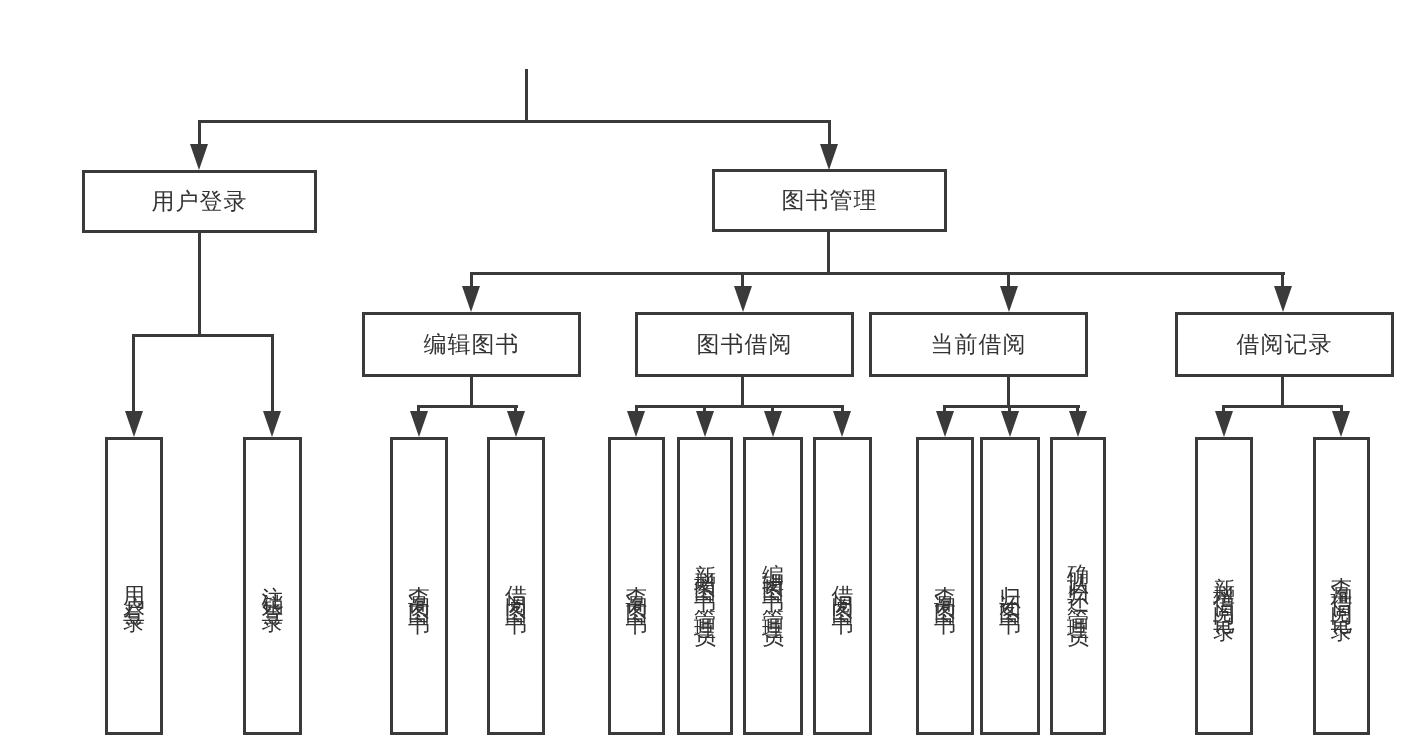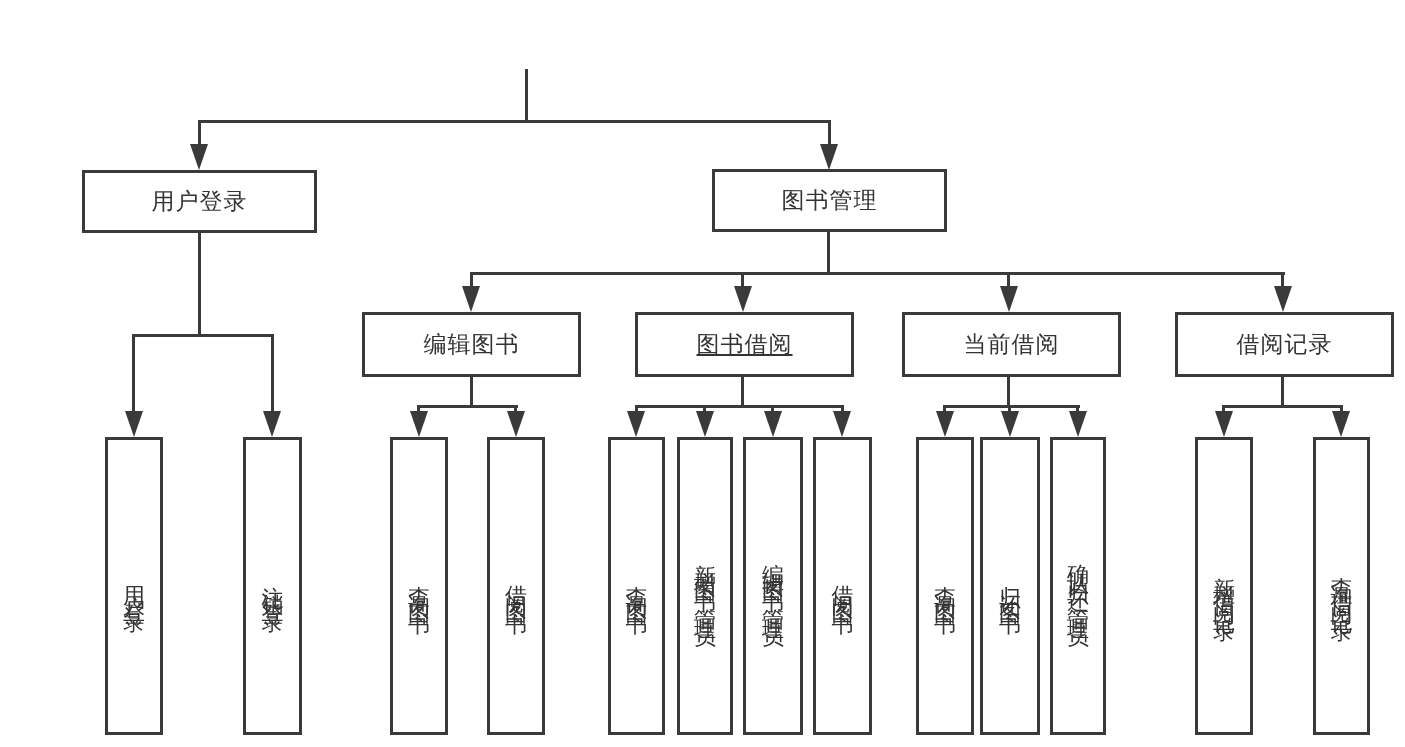--- a/index.html
+++ b/index.html
@@ -92,22 +92,22 @@
   <div class="vl" style="left:470px;top:272px;height:18px;"></div>
   <div class="ah" style="left:462px;top:286px;"></div>
   <div class="vl" style="left:741px;top:272px;height:18px;"></div>
   <div class="ah" style="left:734px;top:286px;"></div>
   <div class="vl" style="left:1007px;top:272px;height:18px;"></div>
   <div class="ah" style="left:1000px;top:286px;"></div>
   <div class="vl" style="left:1281px;top:272px;height:18px;"></div>
   <div class="ah" style="left:1274px;top:286px;"></div>
 
   <div class="hbox" style="left:362px;top:312px;width:219px;height:65px;">编辑图书</div>
-  <div class="hbox" style="left:635px;top:312px;width:219px;height:65px;text-decoration:underline;">图书借阅</div>
-  <div class="hbox" style="left:902px;top:312px;width:219px;height:65px;">当前借阅</div>
+  <div class="hbox" style="left:635px;top:312px;width:219px;height:65px;">图书借阅</div>
+  <div class="hbox" style="left:869px;top:312px;width:219px;height:65px;">当前借阅</div>
   <div class="hbox" style="left:1175px;top:312px;width:219px;height:65px;">借阅记录</div>
 
   <div class="vl" style="left:470px;top:377px;height:31px;"></div>
   <div class="hl" style="left:417px;top:405px;width:101px;"></div>
   <div class="vl" style="left:417px;top:405px;height:10px;"></div>
   <div class="ah" style="left:410px;top:411px;"></div>
   <div class="vl" style="left:514px;top:405px;height:10px;"></div>
   <div class="ah" style="left:507px;top:411px;"></div>
 
   <div class="vl" style="left:741px;top:377px;height:31px;"></div>

